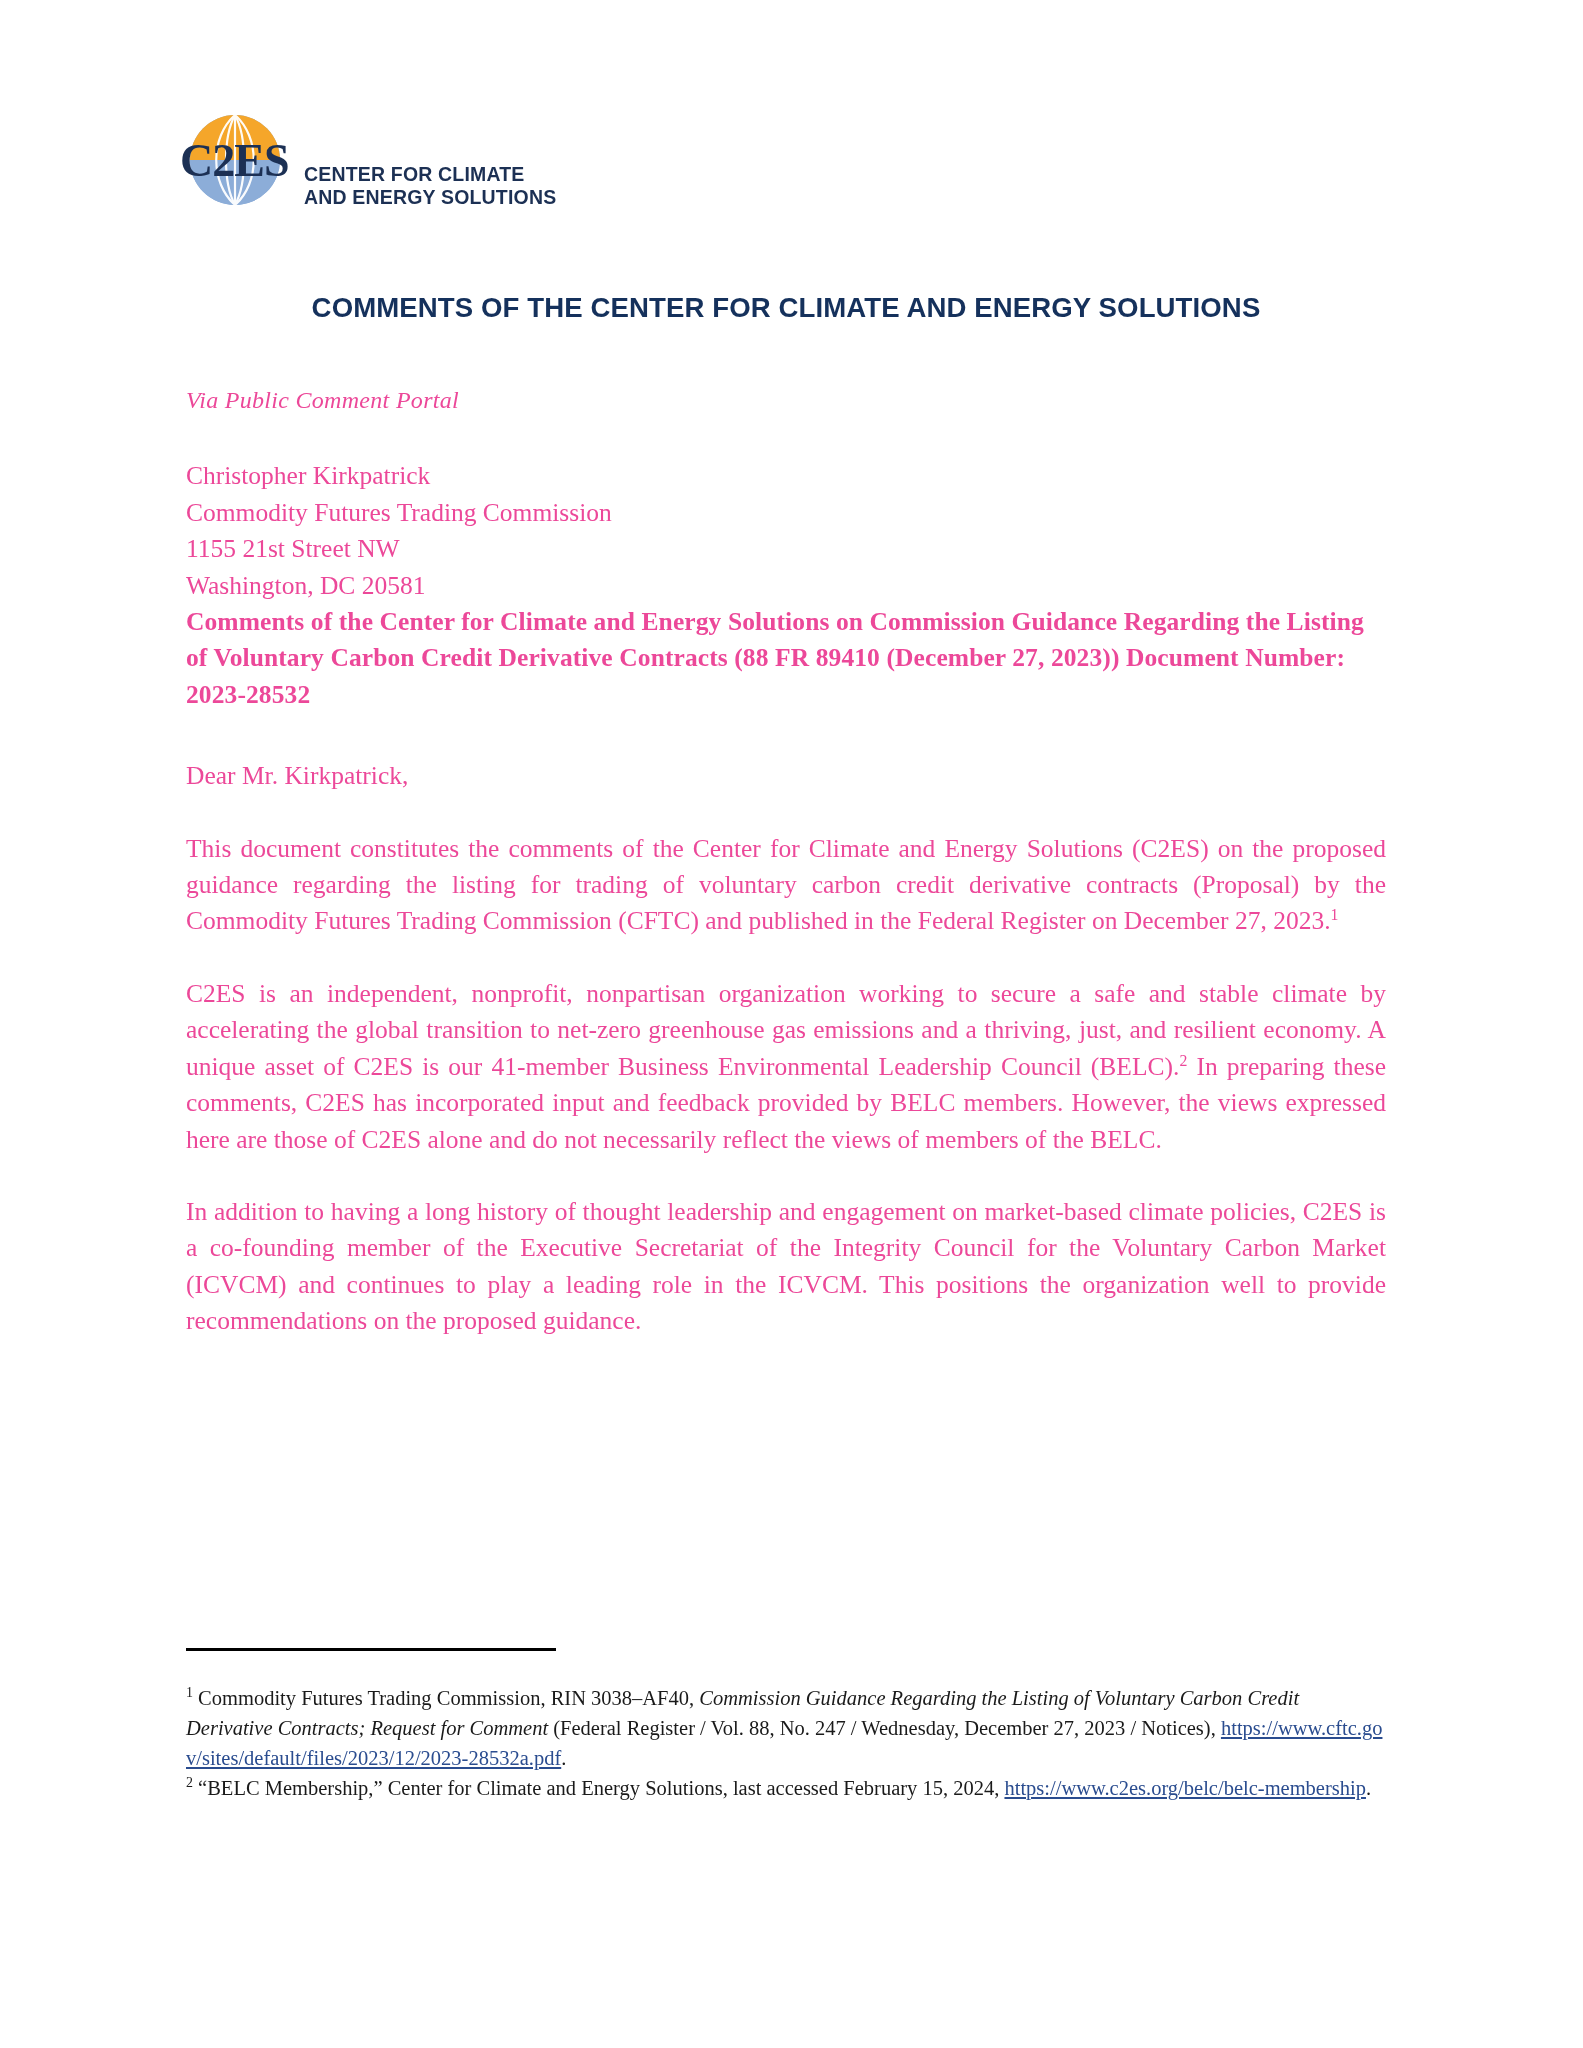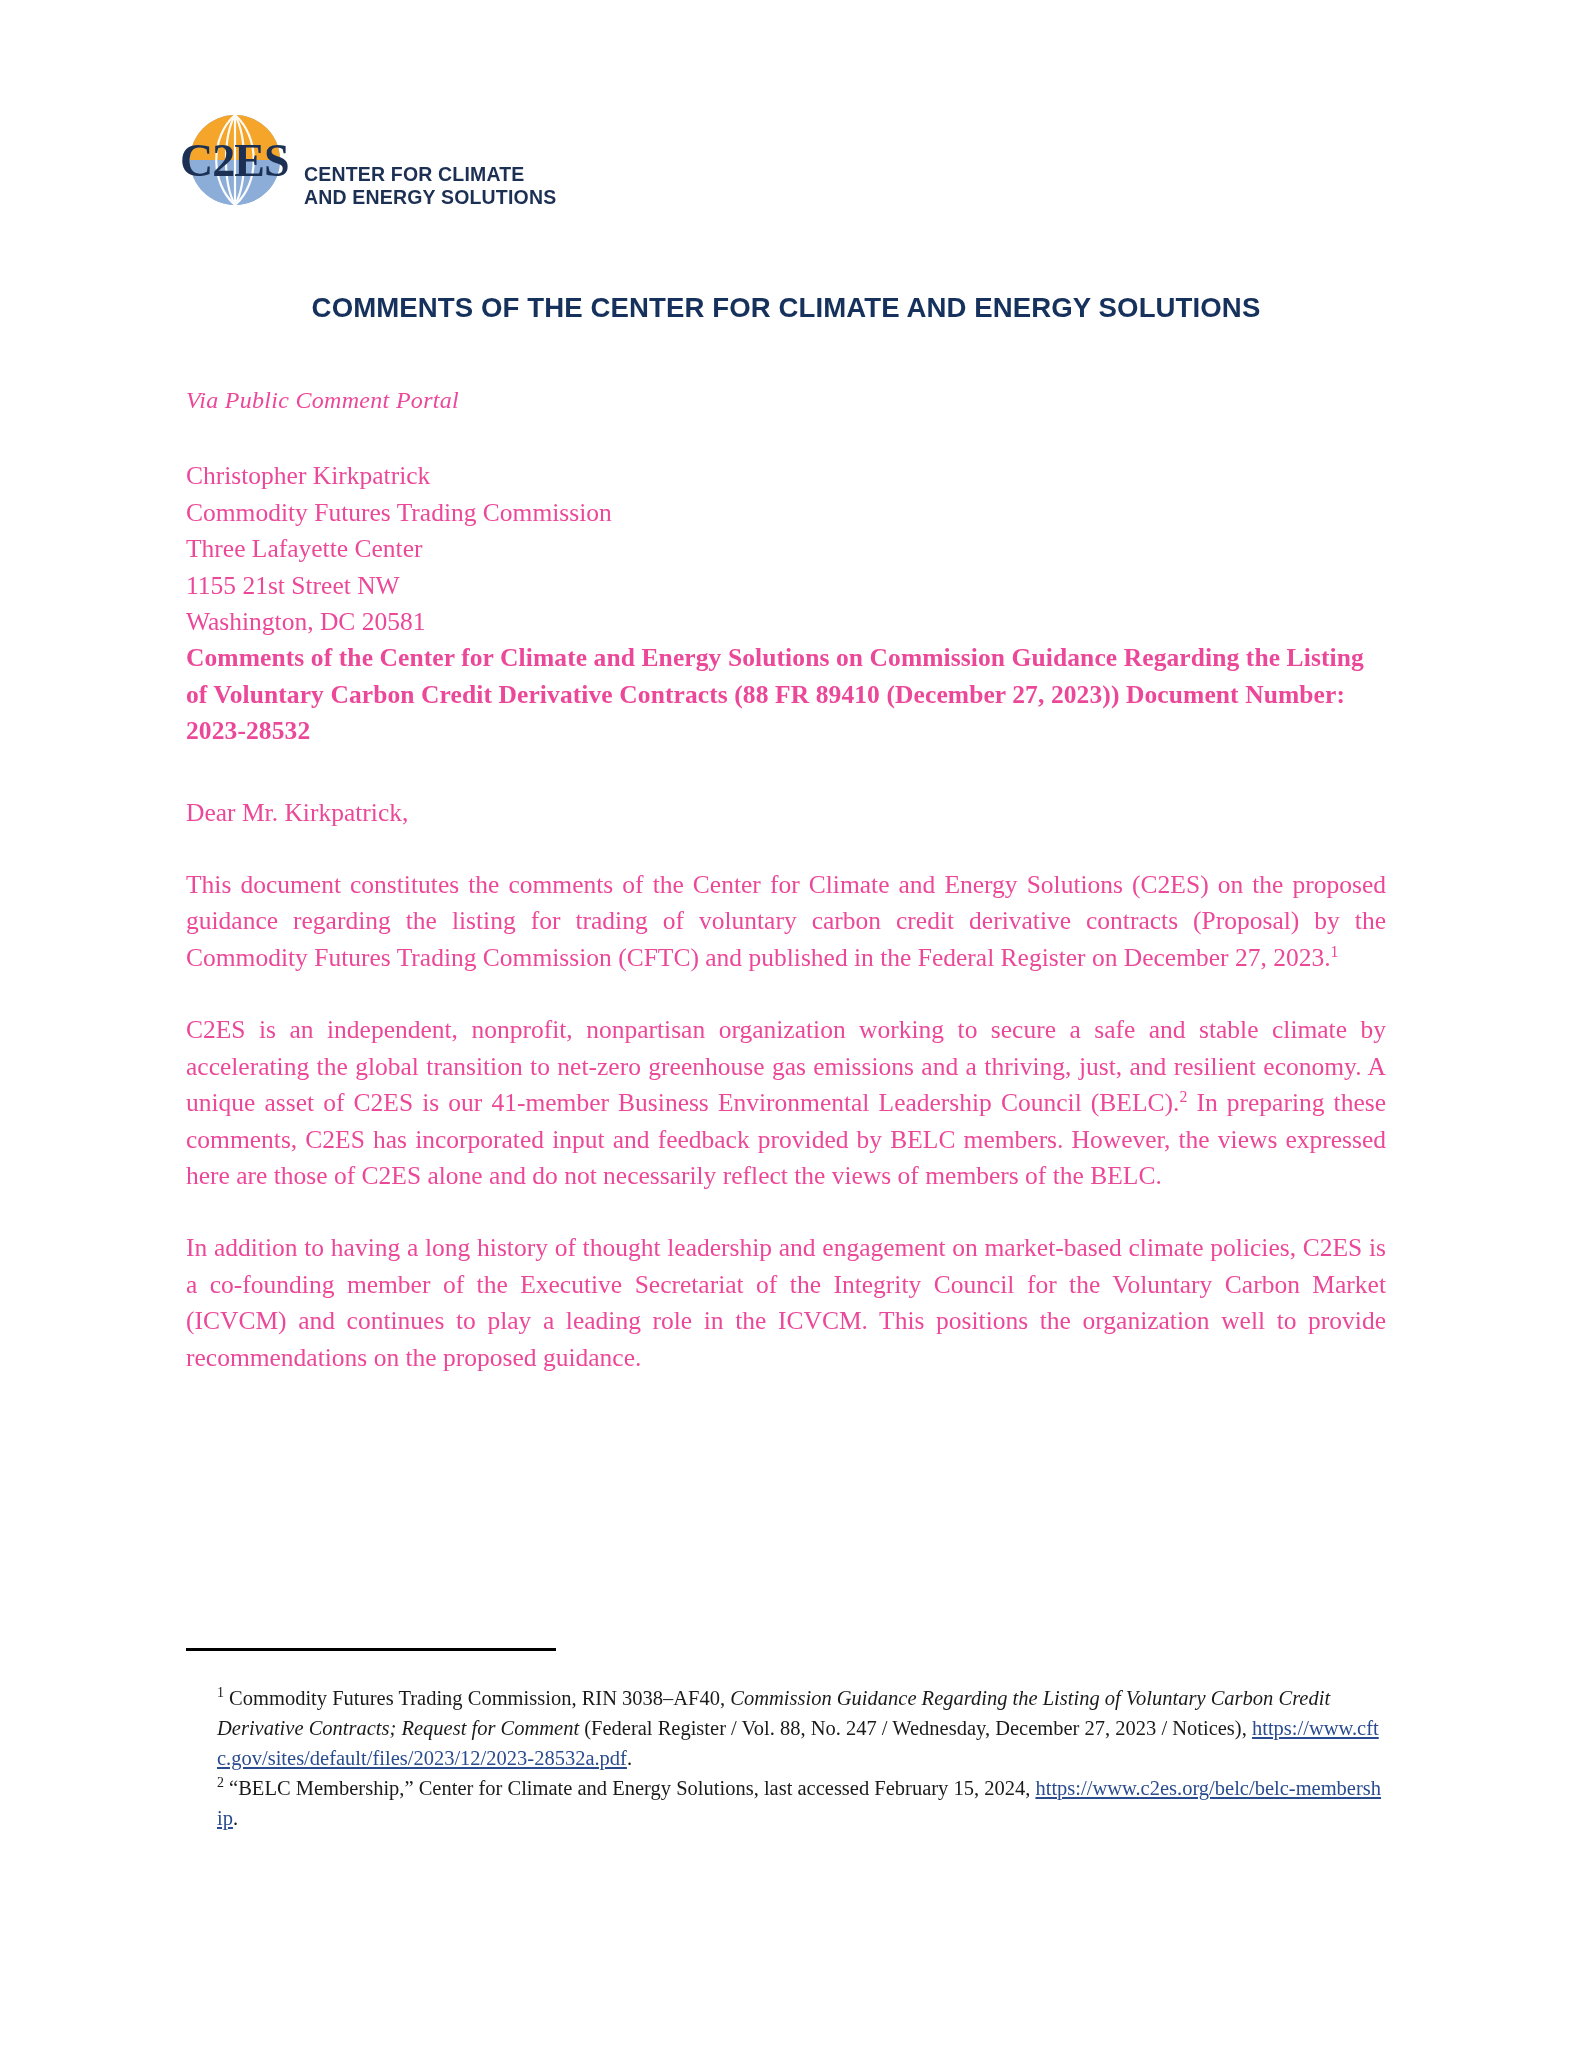--- a/index.html
+++ b/index.html
@@ -157,21 +157,20 @@
     width: 370px;
     height: 3px;
     background: #000000;
     margin: 0 0 32px 0;
   }
   .fn {
     font-size: 20.5px;
     line-height: 30px;
     color: #1a1a1a;
     text-align: left;
-    margin-left: 31px;
   }
   .fn + .fn { margin-top: 0px; }
   .fn i { font-style: italic; }
   .fn-marker {
     font-size: 0.68em;
     vertical-align: super;
     line-height: 0;
   }
   .link {
     color: #2A4C8F;
@@ -211,21 +210,20 @@
 
     <div class="doc-title">COMMENTS OF THE CENTER FOR CLIMATE AND ENERGY SOLUTIONS</div>
 
     <div class="body-area">
 
       <div class="via-line">Via Public Comment Portal</div>
 
       <div class="addr">
         <div>Christopher Kirkpatrick</div>
         <div>Commodity Futures Trading Commission</div>
-        <div>Three Lafayette Center</div>
         <div>1155 21st Street NW</div>
         <div>Washington, DC 20581</div>
       </div>
 
       <div class="subject">Comments of the Center for Climate and Energy Solutions on Commission Guidance Regarding the Listing of Voluntary Carbon Credit Derivative Contracts (88 FR 89410 (December 27, 2023)) Document Number: 2023-28532</div>
 
       <div class="salutation">Dear Mr. Kirkpatrick,</div>
 
       <p class="para">
         <span>This document constitutes the comments of the Center for Climate and Energy Solutions (C2ES) on the proposed guidance regarding the listing for trading of voluntary carbon credit derivative contracts (Proposal) by the Commodity Futures Trading Commission (CFTC) and published in the Federal Register on December 27, 2023.</span><sup>1</sup><span></span>

